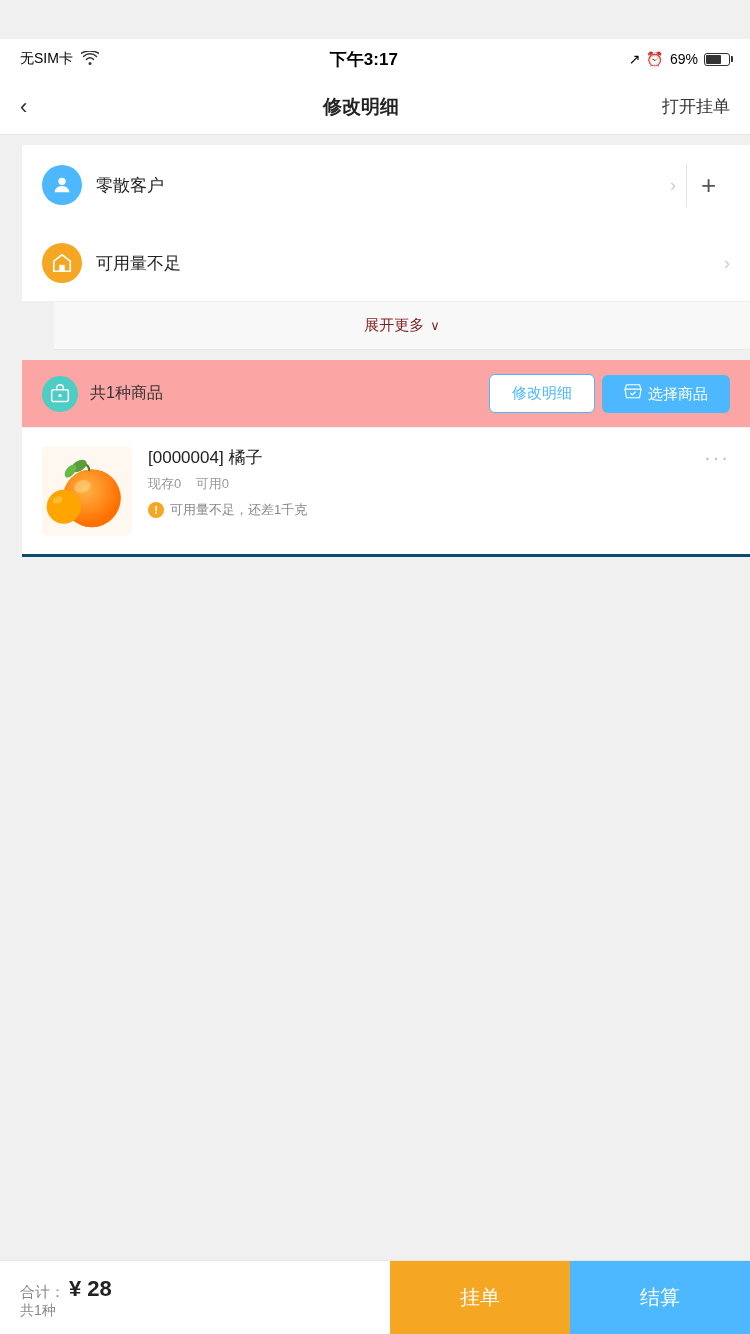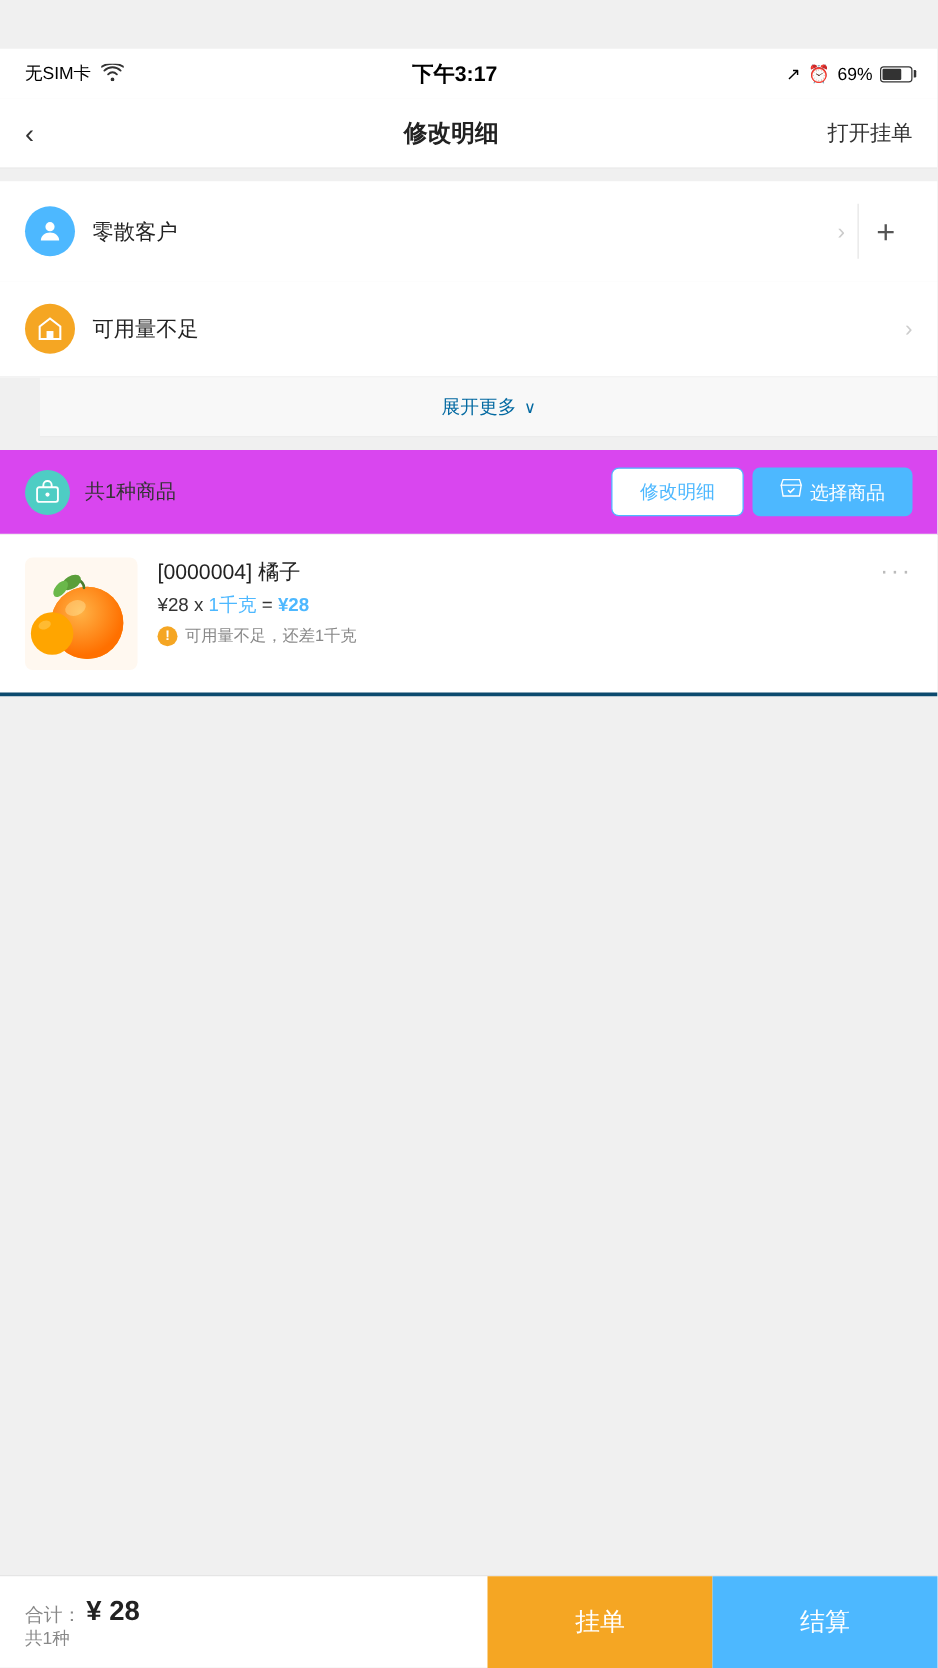--- a/index.html
+++ b/index.html
@@ -121,36 +121,36 @@
     }
 
     
     .expand-more {
       background: #f8f8f8;
       display: flex;
       align-items: center;
       justify-content: center;
       padding: 14px;
       font-size: 15px;
-      color: #0369a1;
+      color: #7f1d1d;
       cursor: pointer;
       border-bottom: 1px solid #e8e8e8;
       margin-left: 32px;
     }
     .expand-arrow { margin-left: 6px; font-size: 13px; }
 
     
     .divider-large {
       height: 10px;
       background: #f0f0f0;
     }
 
     
     .product-header {
-      background: #d946ef;
+      background: #fca5a5;
       display: flex;
       align-items: center;
       padding: 14px 20px;
       border-bottom: 1px solid #f0f0f0;
     }
     .product-count-icon {
       width: 36px;
       height: 36px;
       border-radius: 50%;
       background: #4ecdc4;
@@ -317,20 +317,21 @@
       width: 180px;
       cursor: pointer;
       display: flex;
       align-items: center;
       justify-content: center;
     }
 
     
     .main-content {
       padding-bottom: 74px;
+      padding-left: 22px;
     }
   </style>
 </head>
 <body>
 
 <div class="status-bar">
   <div class="status-left">
     <span>无SIM卡</span>
     <span>
       <svg width="18" height="14" viewBox="0 0 18 14">
@@ -440,26 +441,24 @@
           </radialGradient>
         </defs>
       </svg>
     </div>
     <div class="product-info">
       <div class="product-name">
         <span>[0000004]</span>
         <span> </span>
         <span>橘子</span>
       </div>
-      <div class="product-price">
-        <span>¥28</span>
-        <span> x </span>
-        <span class="price-qty">1千克</span>
-        <span> = </span>
-        <span class="price-highlight">¥28</span>
+      <div class="product-stock">
+        <span>现存0</span>
+        <span>&nbsp;&nbsp;</span>
+        <span>可用0</span>
       </div>
       <div class="product-warning">
         <span class="warning-icon">!</span>
         <span>可用量不足，还差1千克</span>
       </div>
     </div>
     <div class="product-menu">···</div>
   </div>
 
 </div>

